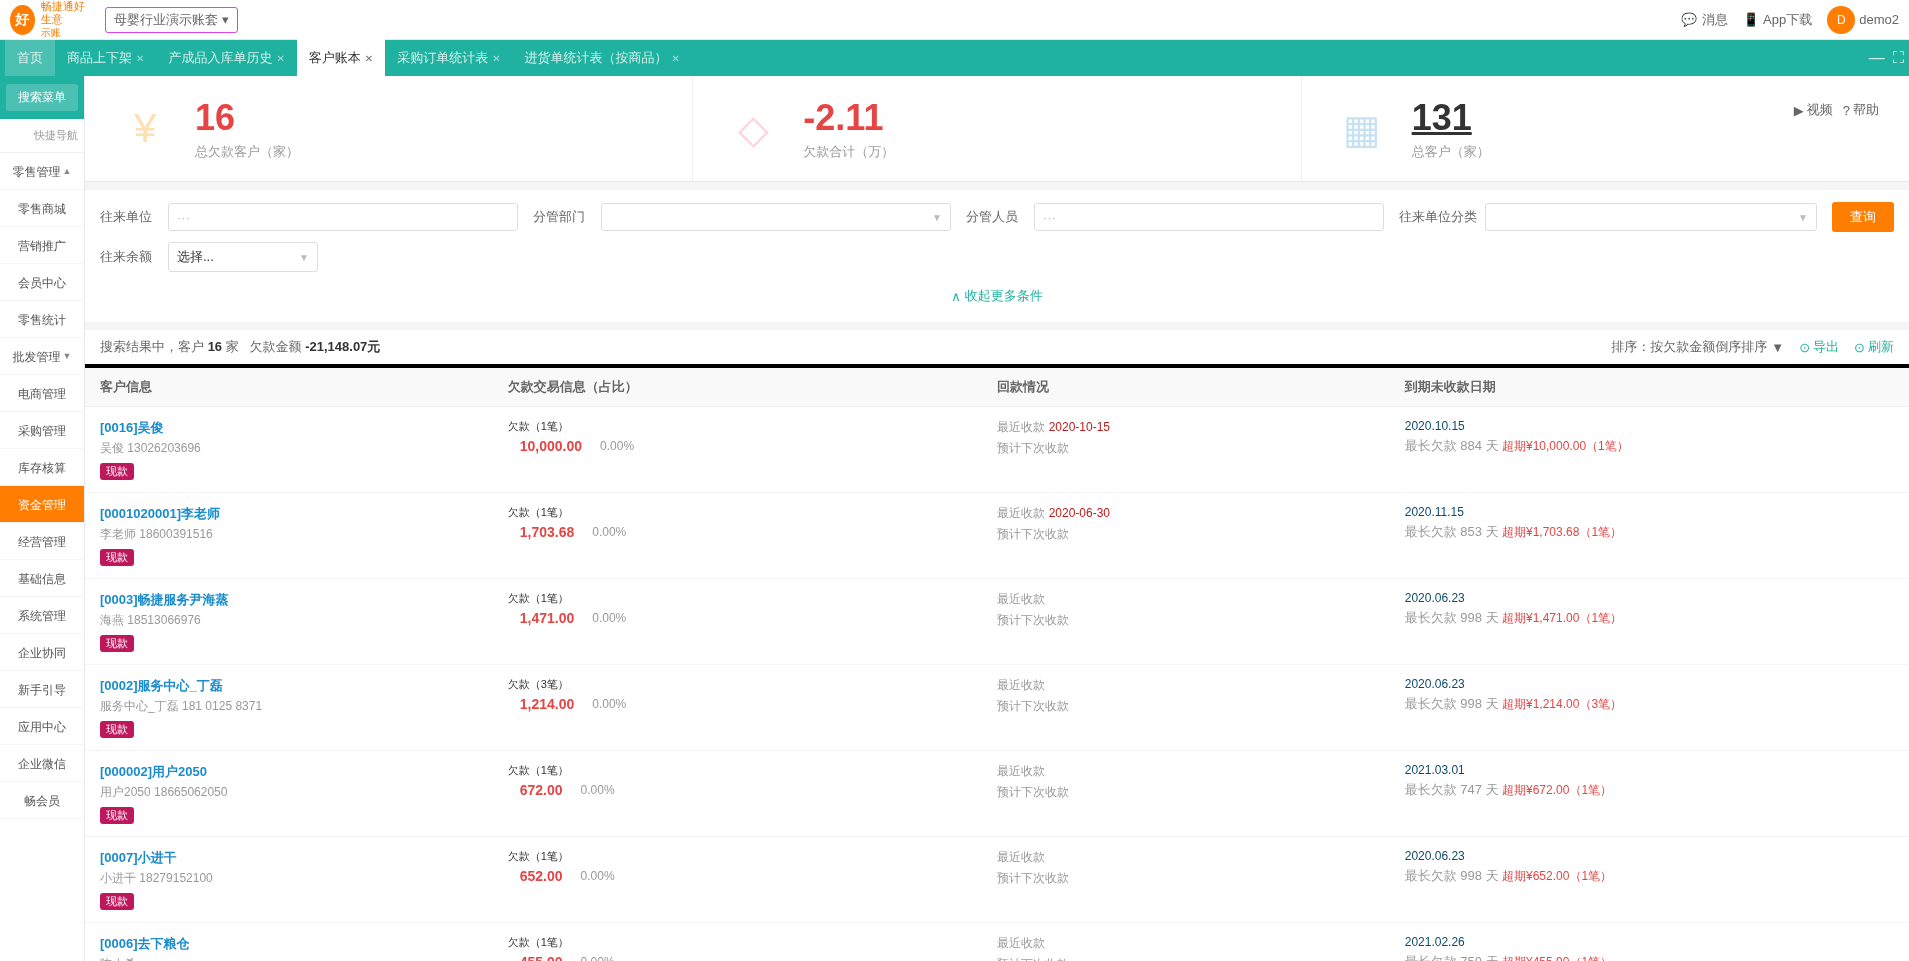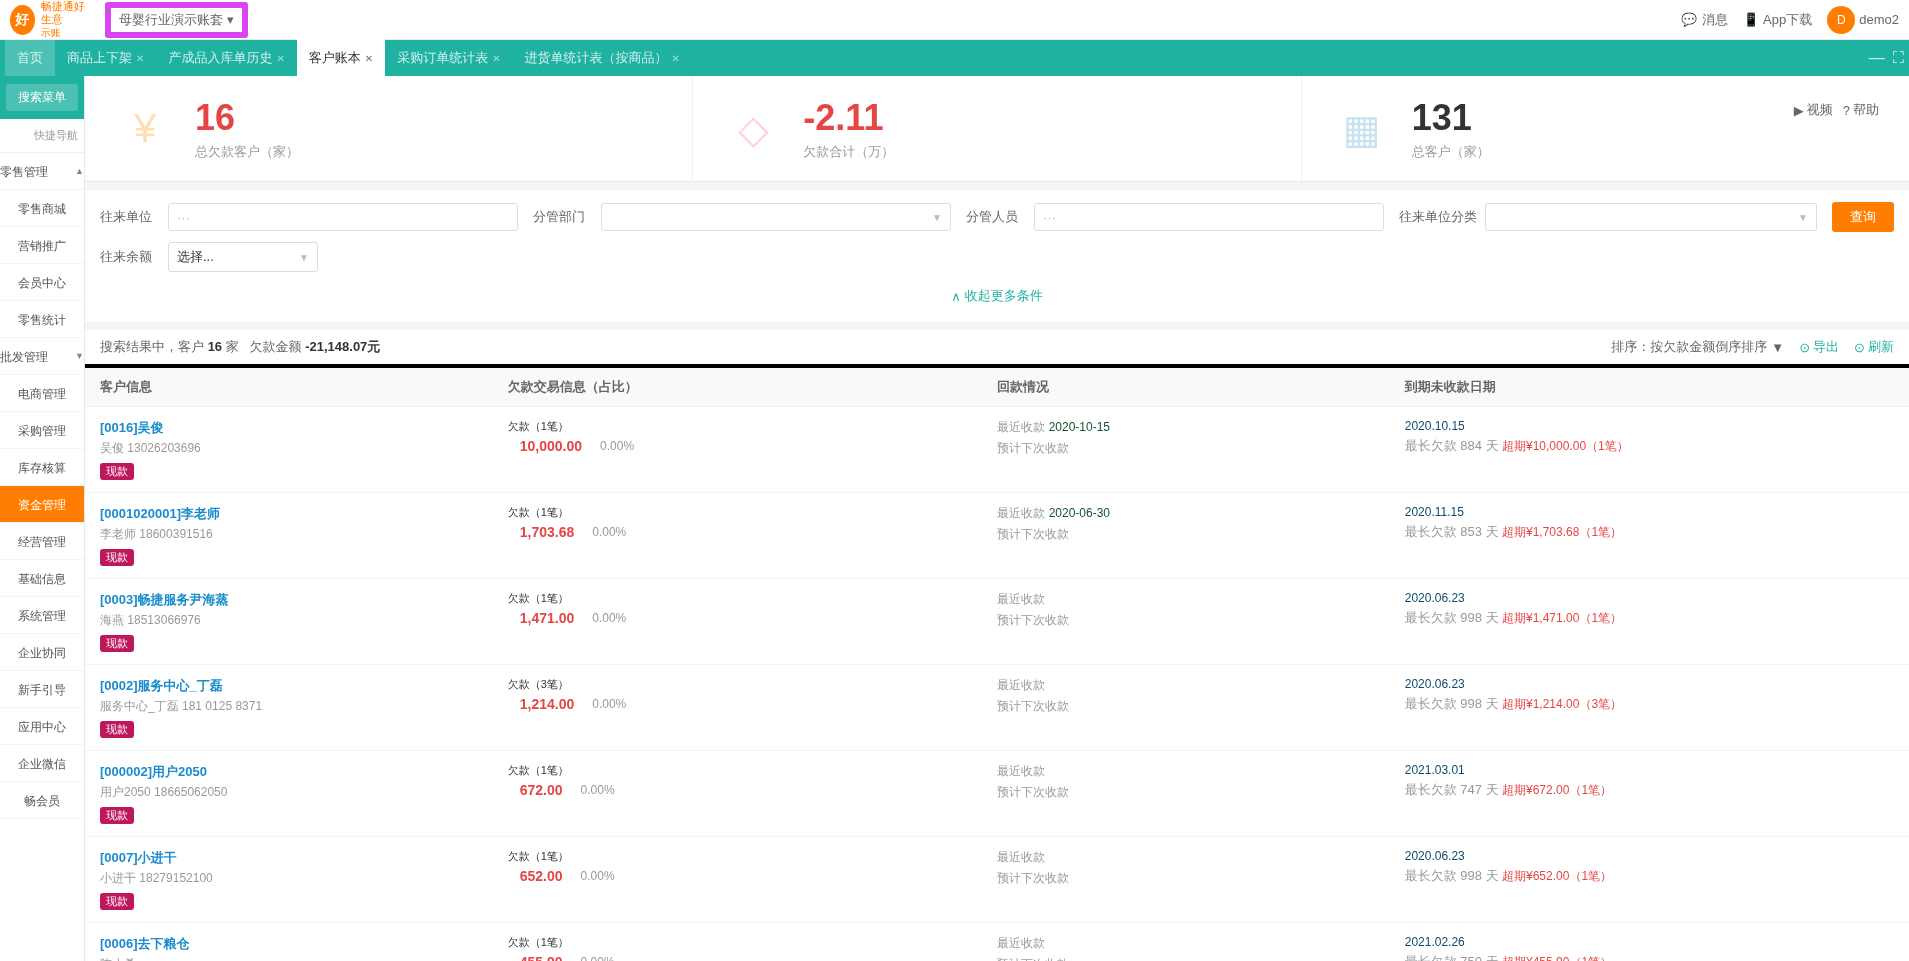--- a/index.html
+++ b/index.html
@@ -3,21 +3,21 @@
   <meta charset="utf-8">
   <style>
     * { box-sizing: border-box; margin: 0; padding: 0; font-family: 'Microsoft YaHei', Arial, sans-serif; font-size: 13px; }
     body { background: #f5f5f5; color: #333; overflow: hidden; height: 961px; display: flex; flex-direction: column; }
 
     
     .top-bar { display: flex; align-items: center; background: #fff; height: 40px; padding: 0 10px; border-bottom: 1px solid #e8e8e8; flex-shrink: 0; }
     .top-logo { display: flex; align-items: center; gap: 6px; width: 85px; }
     .logo-icon { width: 30px; height: 30px; background: #ff7d00; border-radius: 50%; display: flex; align-items: center; justify-content: center; color: #fff; font-size: 14px; font-weight: bold; }
     .logo-text { font-size: 11px; color: #ff7d00; line-height: 1.2; }
-    .industry-selector { display: flex; align-items: center; gap: 4px; color: #666; font-size: 12px; cursor: pointer; border: 6px solid #d946ef; padding: 3px 8px; border-radius: 3px; margin-left: 10px; }
+    .industry-selector { display: flex; align-items: center; gap: 4px; color: #666; font-size: 12px; cursor: pointer; border: 1px solid #d946ef; padding: 3px 8px; border-radius: 3px; margin-left: 10px; }
     .top-right { margin-left: auto; display: flex; align-items: center; gap: 15px; color: #666; font-size: 12px; }
     .top-right-item { display: flex; align-items: center; gap: 4px; cursor: pointer; }
     .avatar { width: 28px; height: 28px; border-radius: 50%; background: #ff7d00; display: flex; align-items: center; justify-content: center; color: #fff; font-size: 12px; }
 
     
     .tab-bar { display: flex; align-items: center; background: #20b2a0; height: 36px; padding: 0 5px; flex-shrink: 0; }
     .tab { display: flex; align-items: center; gap: 4px; padding: 0 12px; height: 42px; border-radius: 4px 4px 0 0; cursor: pointer; color: rgba(255,255,255,0.8); font-size: 12px; white-space: nowrap; }
     .tab.active { background: #fff; color: #333; }
     .tab .close-btn { font-size: 10px; opacity: 0.7; cursor: pointer; }
     .tab-home { background: rgba(255,255,255,0.2); }
@@ -30,37 +30,37 @@
     
     .sidebar { width: 85px; background: #fff; border-right: 1px solid #e8e8e8; flex-shrink: 0; overflow-y: auto; }
     .sidebar-search { padding: 8px 6px; background: #20b2a0; }
     .sidebar-search-btn { width: 100%; background: rgba(255,255,255,0.2); border: none; color: #fff; padding: 5px; border-radius: 3px; cursor: pointer; font-size: 12px; text-align: center; }
     .sidebar-quick { padding: 6px; border-bottom: 1px solid #f0f0f0; }
     .sidebar-quick-label { font-size: 11px; color: #999; text-align: right; padding: 3px 0; }
     .sidebar-item { padding: 8px 0; text-align: center; cursor: pointer; border-bottom: 1px solid #f5f5f5; }
     .sidebar-item.active { background: #ff7d00; color: #fff; }
     .sidebar-item .item-label { font-size: 12px; color: #555; display: block; margin-top: 3px; }
     .sidebar-item.active .item-label { color: #fff; }
-    .sidebar-item-with-arrow { display: flex; align-items: center; justify-content: space-between; gap: 2px; }
+    .sidebar-item-with-arrow { display: flex; align-items: center; justify-content: center; gap: 2px; }
 
     
     .page-area { flex: 1; overflow-y: auto; background: #f5f5f5; }
 
     
     .stats-row { display: flex; background: #fff; margin-bottom: 8px; border-bottom: 1px solid #e8e8e8; }
     .stat-card { flex: 1; padding: 20px 30px; display: flex; align-items: center; gap: 20px; border-right: 1px solid #f0f0f0; }
     .stat-card:last-child { border-right: none; }
     .stat-icon { width: 60px; height: 60px; opacity: 0.3; display: flex; align-items: center; justify-content: center; font-size: 40px; }
     .stat-icon.orange { color: #ff9500; }
     .stat-icon.pink { color: #ff6b8a; }
     .stat-icon.blue { color: #4a9fd4; }
     .stat-content { flex: 1; }
     .stat-number { font-size: 36px; font-weight: bold; line-height: 1.2; }
     .stat-number.red { color: #e54545; }
-    .stat-number.black { color: #333; }
+    .stat-number.black { color: #333; text-decoration: underline; }
     .stat-label { font-size: 13px; color: #999; margin-top: 4px; }
     .stat-actions { display: flex; gap: 10px; align-self: flex-start; padding-top: 5px; }
     .stat-action { font-size: 12px; color: #666; cursor: pointer; display: flex; align-items: center; gap: 3px; }
 
     
     .filter-area { background: #fff; padding: 12px 15px; margin-bottom: 8px; }
     .filter-row { display: flex; align-items: center; gap: 15px; margin-bottom: 10px; }
     .filter-item { display: flex; align-items: center; gap: 8px; flex: 1; }
     .filter-label { font-size: 13px; color: #666; white-space: nowrap; min-width: 60px; }
     .filter-input { flex: 1; border: 1px solid #ddd; border-radius: 3px; padding: 5px 8px; font-size: 12px; color: #333; display: flex; align-items: center; justify-content: space-between; cursor: pointer; background: #fff; min-height: 28px; }
@@ -86,21 +86,21 @@
     .col-debt { flex: 3; min-width: 250px; }
     .col-collection { flex: 2.5; min-width: 200px; }
     .col-overdue { flex: 3; min-width: 200px; }
     .customer-name { color: #1a8ccc; font-size: 13px; cursor: pointer; font-weight: bold; }
     .customer-info { color: #999; font-size: 12px; margin: 3px 0; }
     .tag-now { display: inline-block; background: #be185d; color: #fff; font-size: 11px; padding: 1px 6px; border-radius: 3px; margin-top: 3px; }
     .debt-count { color: #333; font-size: 11px; }
     .debt-amount { color: #e54545; font-size: 14px; font-weight: bold; margin-left: 12px; }
     .debt-ratio { color: #999; font-size: 12px; margin-left: 10px; }
     .collection-label { color: #999; font-size: 12px; }
-    .collection-date { color: #14532d; font-size: 12px; }
+    .collection-date { color: #b91c1c; font-size: 12px; }
     .collection-next { color: #999; font-size: 12px; margin-top: 4px; }
     .overdue-date { color: #0c4a6e; font-size: 12px; }
     .overdue-days { color: #999; font-size: 12px; margin-top: 4px; }
     .overdue-link { color: #e54545; font-size: 12px; cursor: pointer; }
     .debt-row { display: flex; align-items: center; gap: 8px; margin-top: 4px; }
   </style>
 </head>
 <body>
 
 <div class="top-bar">

